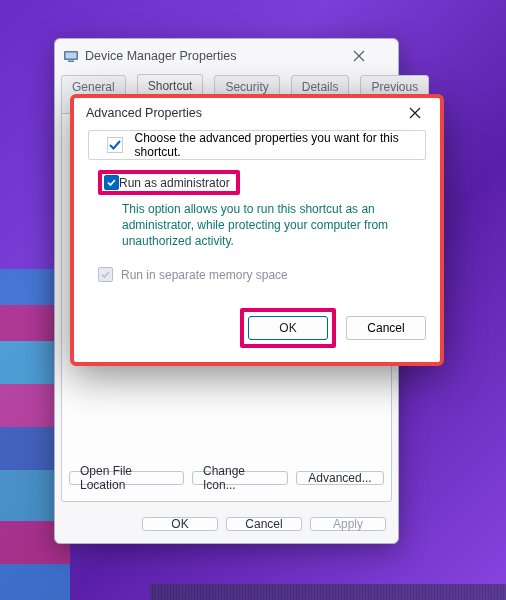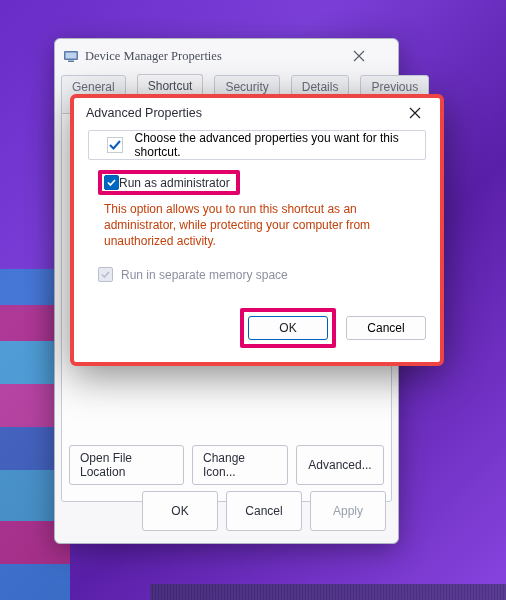--- a/index.html
+++ b/index.html
@@ -54,21 +54,20 @@
     border-radius: 6px;
     box-shadow: 0 6px 28px rgba(0,0,0,0.35);
   }
   .win-base .titlebar {
     height: 34px;
     display: flex;
     align-items: center;
     padding: 0 18px 0 8px;
     font-size: 12.5px;
     color: #4a4f5c;
-    font-family: Liberation Serif, serif;
   }
   .win-base .titlebar .icon {
     width: 16px; height: 16px;
     margin-right: 6px;
     display: inline-flex;
     align-items: center; justify-content: center;
   }
   .win-base .titlebar .spacer { flex: 1; }
   .win-base .close-x {
     width: 42px; height: 28px;
@@ -117,21 +116,21 @@
   }
   .btnrow2 {
     position: absolute;
     bottom: 12px;
     right: 12px;
     display: flex;
     gap: 8px;
   }
   .winbtn {
     min-width: 76px;
-    height: 40px;
+    height: 14px;
     border: 1px solid #c0c5d0;
     background: #fdfdfe;
     border-radius: 3px;
     font-size: 12px;
     color: #2b2f3a;
     padding: 0 10px;
     display: inline-flex;
     align-items: center;
     justify-content: center;
   }
@@ -195,23 +194,23 @@
     background: #0067c0;
     border-radius: 2px;
     display: flex; align-items: center; justify-content: center;
   }
   .chkbox svg { display: block; }
   .chkbox.disabled {
     border: 1px solid #b9bfcf;
     background: #e7e9f0;
   }
   .desc {
-    margin: 6px 26px 14px 6px;
+    margin: 6px 26px 14px 24px;
     line-height: 1.35;
-    color: #c2410c;
+    color: #0f766e;
   }
   .disabled-text { color: #8b90a0; }
   .highlight {
     border: 4px solid #e1006a;
     border-radius: 2px;
     padding: 1px 6px 1px 2px;
     display: inline-flex;
     align-items: center;
     gap: 0;
   }

